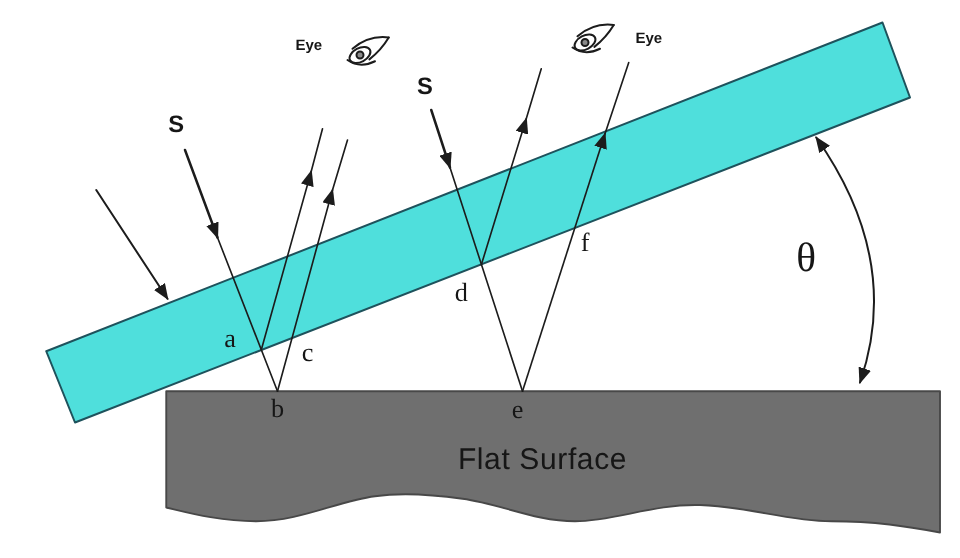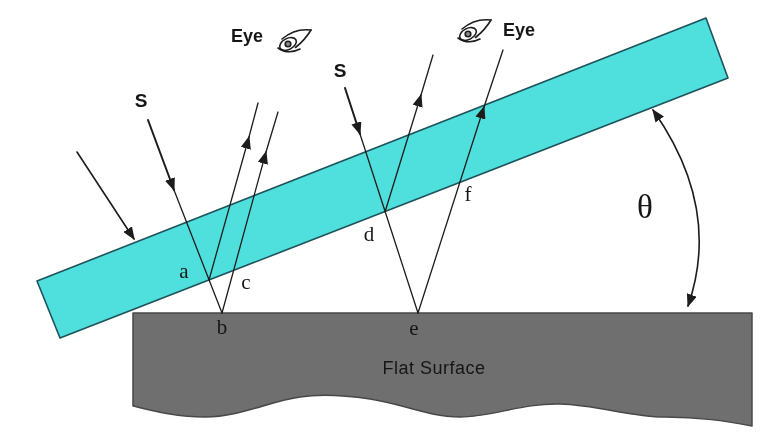--- a/index.html
+++ b/index.html
@@ -11,23 +11,23 @@
     overflow:hidden;
   }
   .stage svg.base{position:absolute;left:0;top:0;}
   .lbl{
     position:absolute;
     transform:translate(-50%,-50%);
     color:#161616;
     white-space:nowrap;
     line-height:1;
   }
-  .lbl.sans-bold{font-family:"Liberation Sans",sans-serif;font-weight:700;font-size:18px;}
+  .lbl.sans-bold{font-family:"Liberation Sans",sans-serif;font-weight:700;font-size:12px;}
   .lbl.s-label{font-family:"Liberation Sans",sans-serif;font-weight:700;font-size:19px;}
-  .lbl.surface-label{font-family:"Liberation Sans",sans-serif;font-weight:500;font-size:18px;letter-spacing:.5px;}
+  .lbl.surface-label{font-family:"Liberation Sans",sans-serif;font-weight:500;font-size:24px;letter-spacing:.5px;}
   .lbl.serif-pt{font-family:"Liberation Serif",serif;font-weight:400;font-size:21px;}
   .lbl.theta{font-family:"Liberation Serif",serif;font-weight:400;font-size:33px;}
   .eye-icon{position:absolute;}
 </style>
 </head>
 <body>
 
 <div class="stage">
 
   <svg class="base" width="768" height="446" viewBox="0 0 768 446">

